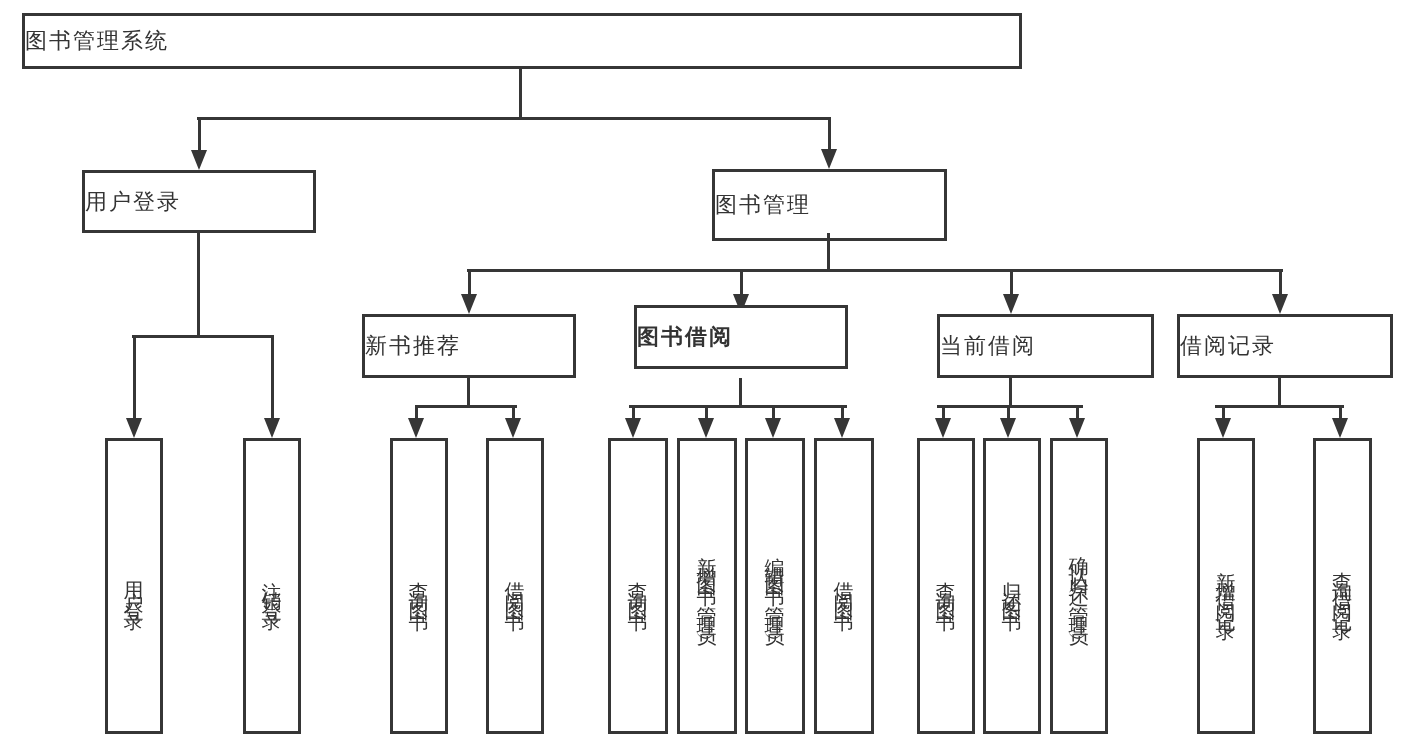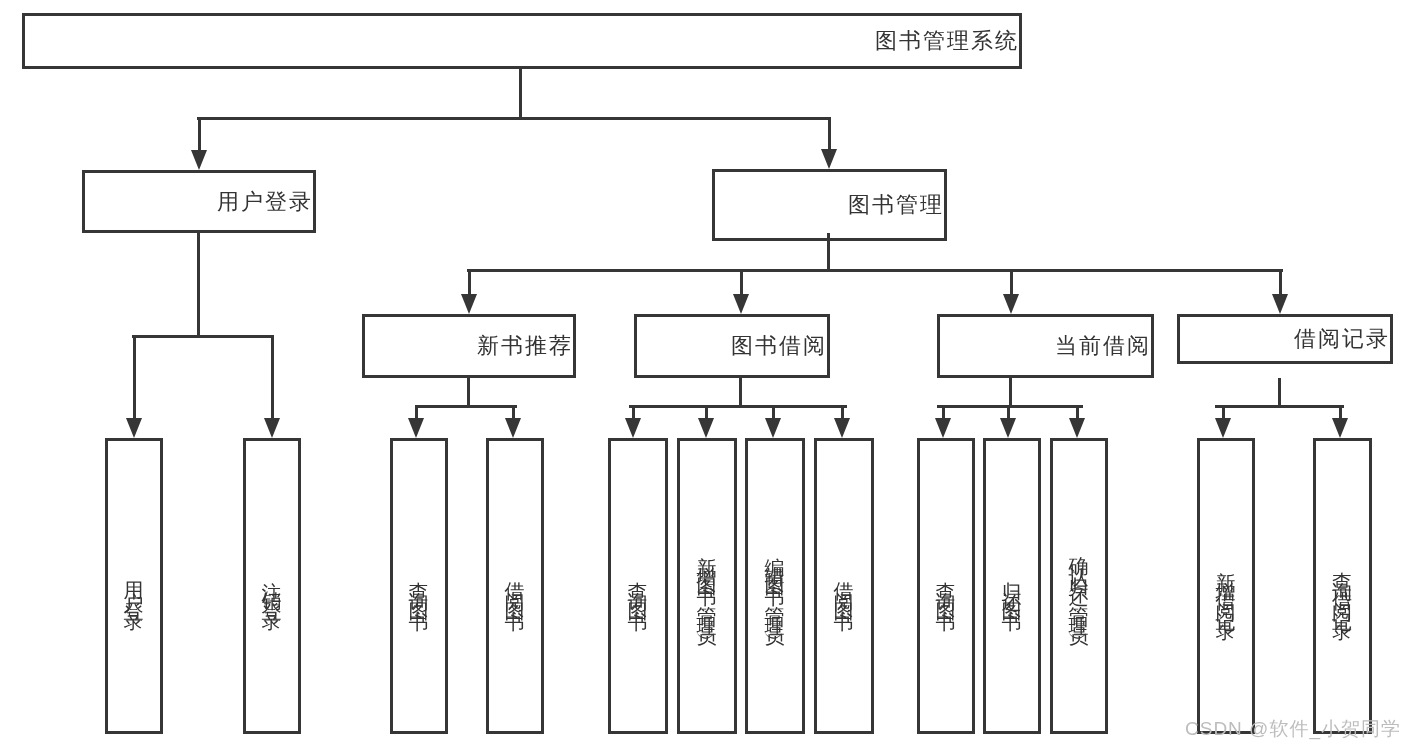--- a/index.html
+++ b/index.html
@@ -13,21 +13,21 @@
   .canvas{
     position:relative;width:1405px;height:747px;overflow:hidden;
     background:var(--page-background);
     font-family:"Liberation Sans","DejaVu Sans",sans-serif;
     color:var(--text);
   }
   
   .hbox{
     position:absolute;box-sizing:border-box;
     border:3px solid var(--line);background:var(--box-background);
-    display:flex;align-items:center;justify-content:flex-end;
+    display:flex;align-items:center;justify-content:flex-start;
     font-size:22px;letter-spacing:2px;white-space:nowrap;
   }
   .vbox{
     position:absolute;box-sizing:border-box;top:438px;height:296px;
     border:3px solid var(--line);background:var(--box-background);
     display:flex;align-items:center;justify-content:center;
   }
   .vbox span{
     writing-mode:vertical-rl;text-orientation:mixed;
     font-size:20px;letter-spacing:10px;line-height:1;white-space:nowrap;
@@ -79,27 +79,27 @@
   <div class="vline" style="left:827px;top:233px;height:38px;"></div>
   <div class="hline" style="left:467px;top:269px;width:816px;"></div>
   <div class="arrow" style="left:461px;top:272px;height:42px;"></div>
   <div class="arrow" style="left:733px;top:272px;height:42px;"></div>
   <div class="arrow" style="left:1003px;top:272px;height:42px;"></div>
   <div class="arrow" style="left:1272px;top:272px;height:42px;"></div>
 
   <div class="hbox" style="left:362px;top:314px;width:214px;height:64px;">
     <span>新书推荐</span>
   </div>
-  <div class="hbox" style="left:634px;top:314px;width:196px;height:64px;">
+  <div class="hbox" style="left:634px;top:305px;width:214px;height:64px;font-weight:bold;">
     <span>图书借阅</span>
   </div>
   <div class="hbox" style="left:937px;top:314px;width:217px;height:64px;">
     <span>当前借阅</span>
   </div>
-  <div class="hbox" style="left:1177px;top:314px;width:216px;height:50px;padding-left:39px;">
+  <div class="hbox" style="left:1177px;top:314px;width:216px;height:64px;">
     <span>借阅记录</span>
   </div>
 
   <div class="vline" style="left:467px;top:378px;height:30px;"></div>
   <div class="hline" style="left:415px;top:405px;width:102px;"></div>
   <div class="arrow" style="left:408px;top:408px;height:30px;"></div>
   <div class="arrow" style="left:505px;top:408px;height:30px;"></div>
 
   <div class="vline" style="left:739px;top:378px;height:30px;"></div>
   <div class="hline" style="left:629px;top:405px;width:218px;"></div>
@@ -156,15 +156,14 @@
     <span>确认归还（管理员）</span>
   </div>
 
   <div class="vbox" style="left:1197px;width:58px;">
     <span>新增借阅记录</span>
   </div>
   <div class="vbox" style="left:1313px;width:59px;">
     <span>查询借阅记录</span>
   </div>
 
-  <div class="watermark">CSDN @软件_小贺同学</div>
 
 </div>
 
 </body></html>

